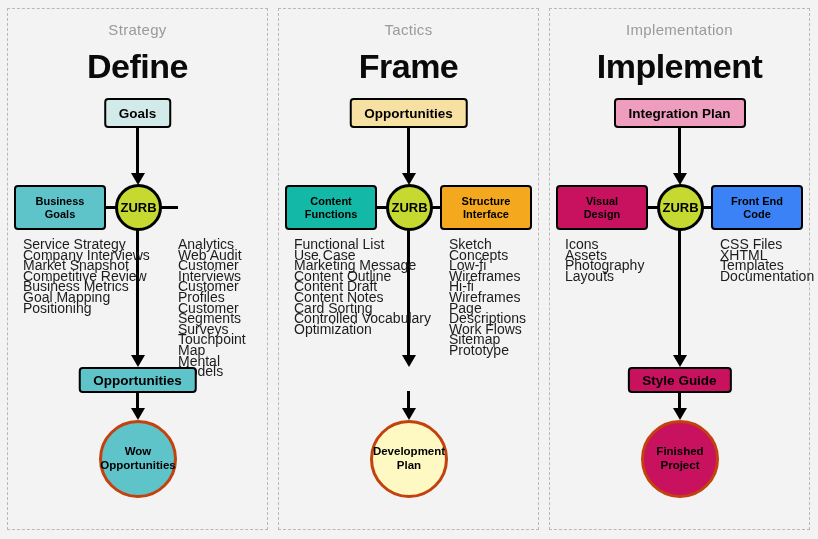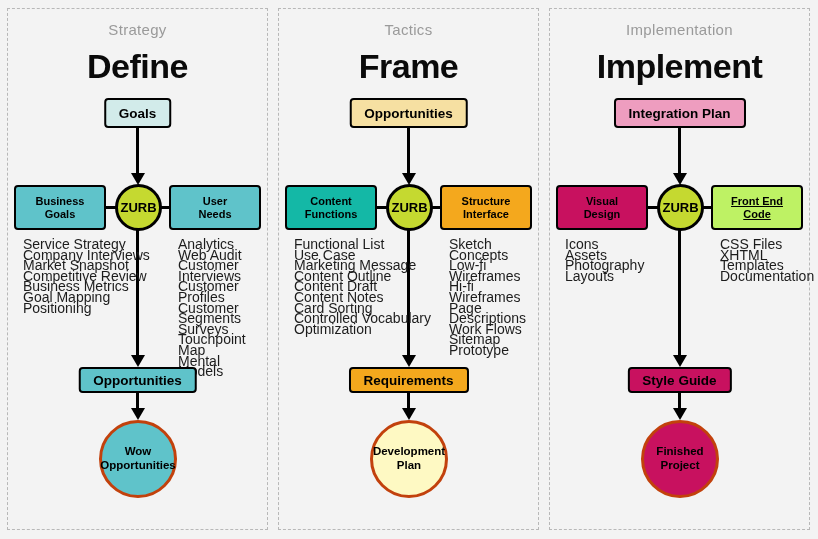--- a/index.html
+++ b/index.html
@@ -54,22 +54,20 @@
 
   <section class="panel p0">
     <div class="category">Strategy</div>
     <div class="title">Define</div>
     <div class="vline v1"></div>
     <div class="arrow a1"></div>
     <div class="hline"></div>
     <div class="box top-box" style="background-color: rgb(210, 235, 234);">Goals</div>
     <div class="box side-box left" style="background-color: rgb(95, 195, 202);">Business
 Goals</div>
-    <div class="box side-box right" style="background-color: rgb(95, 195, 202);">User
-Needs</div>
     <div class="hub" style="background-color: rgb(197, 217, 48);">ZURB</div>
     <div class="list left">
         <div class="list-item">Service Strategy</div>
         <div class="list-item">Company Interviews</div>
         <div class="list-item">Market Snapshot</div>
         <div class="list-item">Competitive Review</div>
         <div class="list-item">Business Metrics</div>
         <div class="list-item">Goal Mapping</div>
         <div class="list-item">Positioning</div>
       </div>
@@ -119,37 +117,36 @@
         <div class="list-item">Sketch Concepts</div>
         <div class="list-item">Low-fi Wireframes</div>
         <div class="list-item">Hi-fi Wireframes</div>
         <div class="list-item">Page Descriptions</div>
         <div class="list-item">Work Flows</div>
         <div class="list-item">Sitemap</div>
         <div class="list-item">Prototype</div>
       </div>
     <div class="vline v2"></div>
     <div class="arrow a2"></div>
-    <div class="box bottom-box" style="background-color: rgb(244, 168, 29);">Requirements</div>
     <div class="vline v3"></div>
     <div class="arrow a3"></div>
     <div class="final-circle" style="background-color: #fef9c3;">Development
 Plan</div>
   </section>
 
   <section class="panel p2">
     <div class="category">Implementation</div>
     <div class="title">Implement</div>
     <div class="vline v1"></div>
     <div class="arrow a1"></div>
     <div class="hline"></div>
     <div class="box top-box" style="background-color: rgb(238, 157, 191);">Integration Plan</div>
     <div class="box side-box left" style="background-color: rgb(200, 17, 95);">Visual
 Design</div>
-    <div class="box side-box right" style="background-color: #bef264; text-decoration: underline;">Front End
+    <div class="box side-box right" style="background-color: #3b82f6;">Front End
 Code</div>
     <div class="hub" style="background-color: rgb(197, 217, 48);">ZURB</div>
     <div class="list left">
         <div class="list-item">Icons</div>
         <div class="list-item">Assets</div>
         <div class="list-item">Photography</div>
         <div class="list-item">Layouts</div>
       </div>
     <div class="list right">
         <div class="list-item">CSS Files</div>

